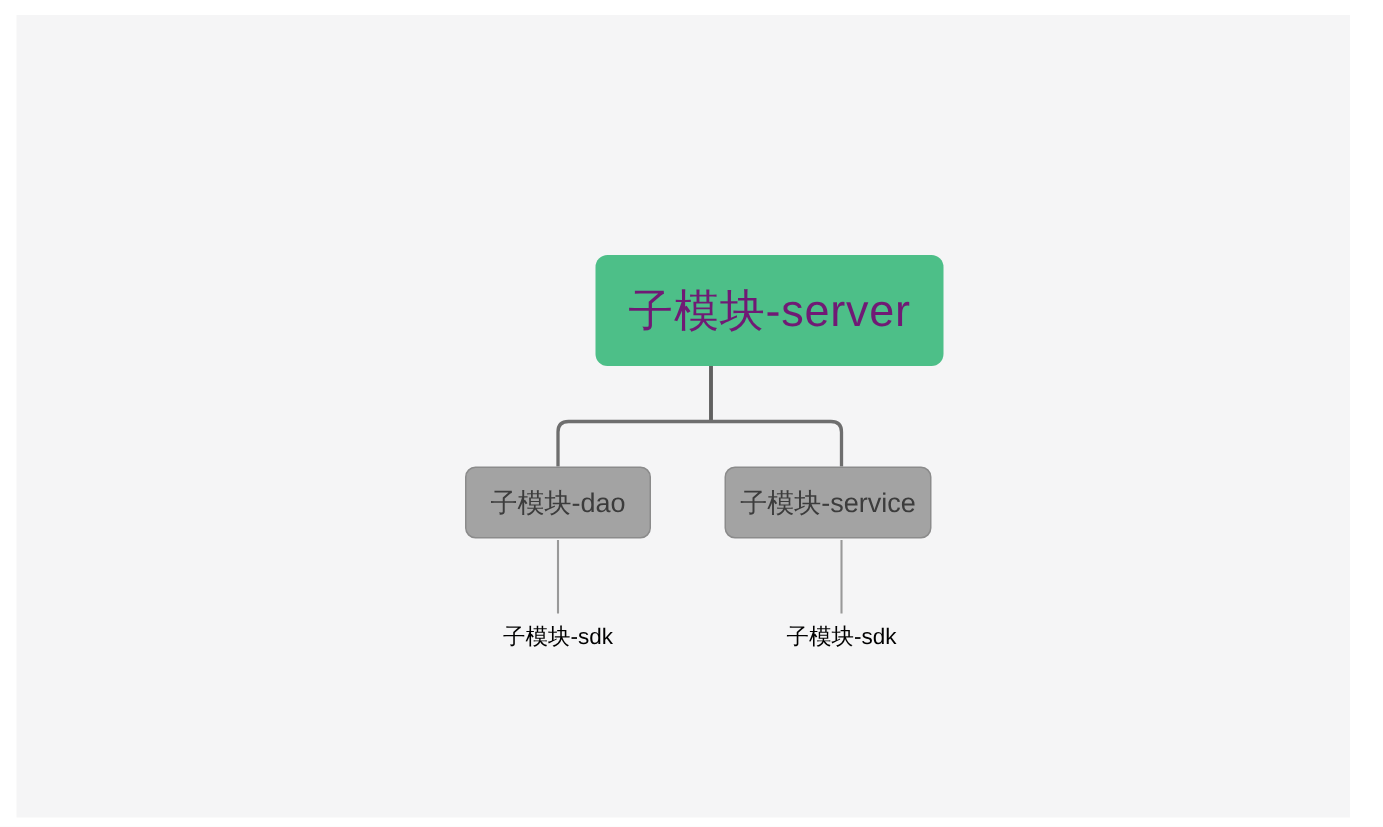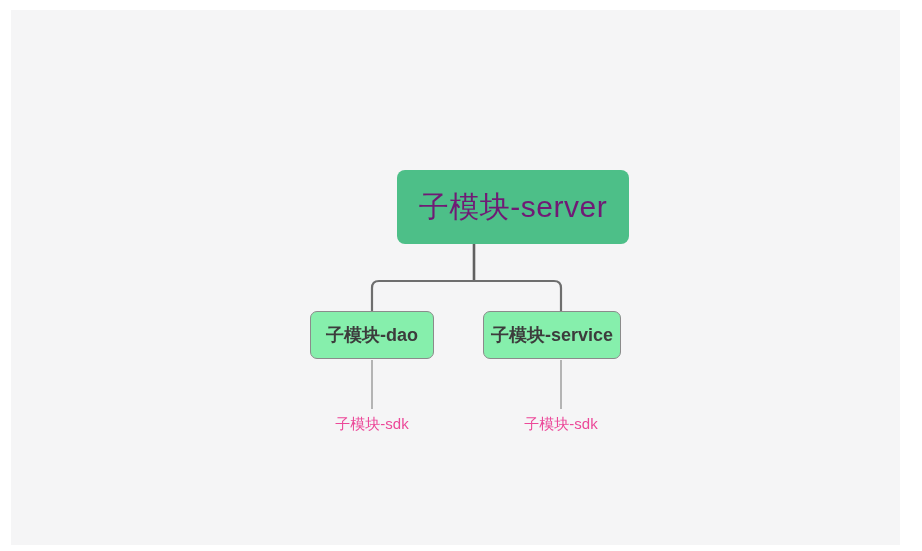--- a/index.html
+++ b/index.html
@@ -50,40 +50,39 @@
     background: #4dbf88;
     border-radius: 8px;
     color: #701a75;
     font-size: 30px;
     letter-spacing: 0.5px;
     margin-left: 39px;
   }
   .node-child {
     top: 311px;
     height: 48px;
-    background: #86efac;
+    background: #a3a3a3;
     border: 1.5px solid #8b8b8b;
     border-radius: 7px;
     color: #3c3c3c;
     font-size: 18px;
-    font-weight: bold;
   }
   .node-dao {
     left: 310px;
     width: 124px;
   }
   .node-service {
     left: 483px;
     width: 138px;
   }
   .node-leaf {
     top: 413px;
     width: 120px;
     height: 22px;
-    color: #ec4899;
+    color: #000000;
     font-size: 15px;
     background: transparent;
   }
   .leaf-left  { left: 312px; }
   .leaf-right { left: 501px; }
 </style>
 </head>
 <body>
 
 <div class="page">

